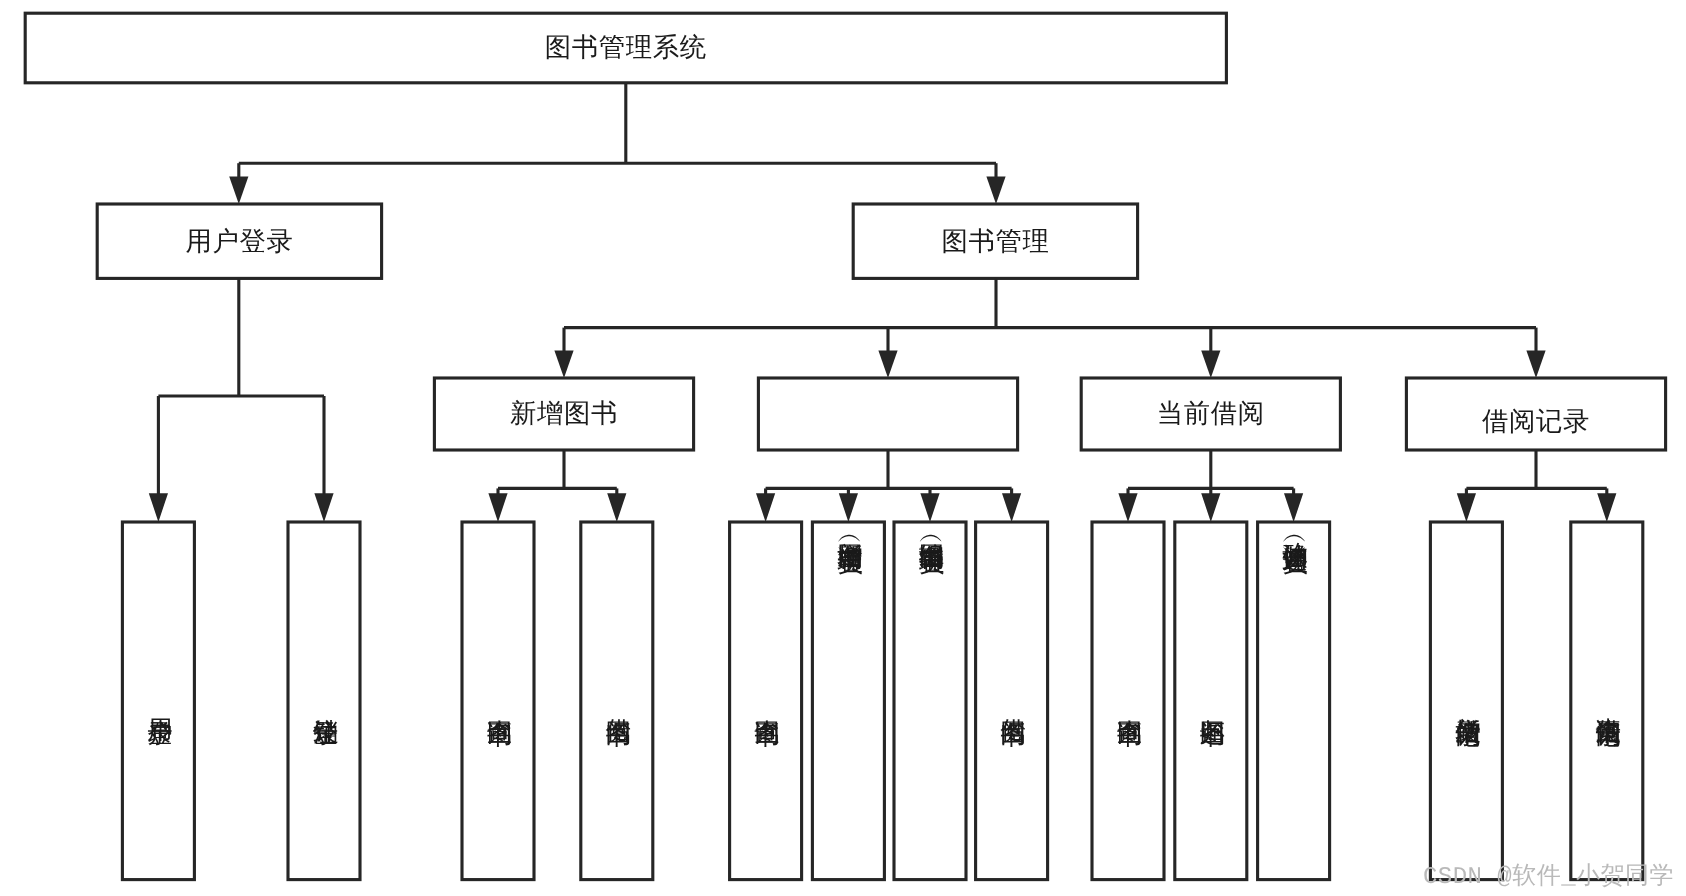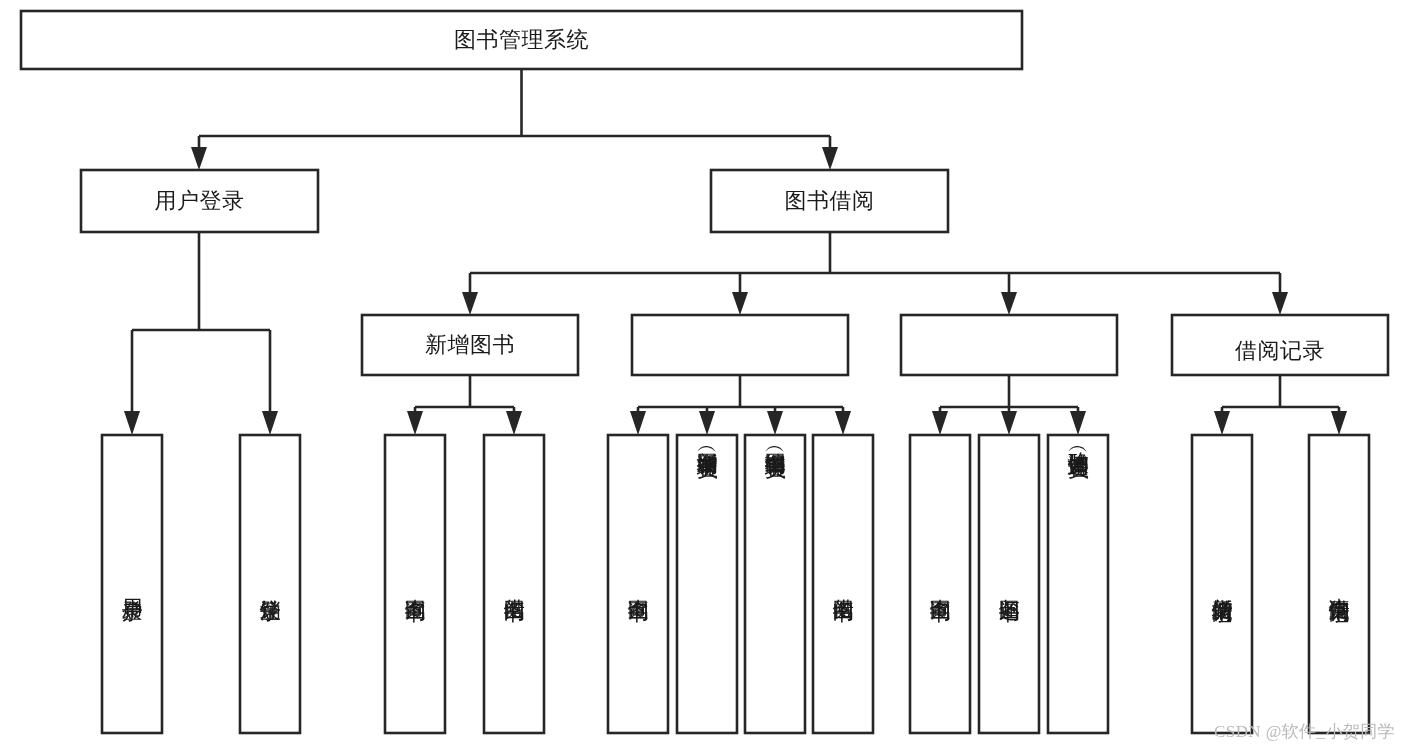--- a/index.html
+++ b/index.html
@@ -40,22 +40,22 @@
     stroke-linecap: butt;
   }
   .arrow-head {
     fill: #262626;
     stroke: none;
   }
   .watermark-text {
     position: absolute;
     right: 10px;
     bottom: 4px;
-    font-family: Liberation Serif, serif;
-    font-size: 17px;
+    font-family: Liberation Mono, monospace;
+    font-size: 20px;
     color: #b9b9b9;
     white-space: nowrap;
     letter-spacing: 0.4px;
     user-select: none;
     text-align: center;
   }
   .vlabel-wrap {
     position: absolute;
     display: flex;
     align-items: center;
@@ -201,28 +201,31 @@
 
   <div class="hlabel-wrap" style="left:21px; top:11px; width:1001px; height:58px;">
     <span class="hlabel-inner">图书管理系统</span>
   </div>
 
   <div class="hlabel-wrap" style="left:81px; top:170px; width:237px; height:62px;">
     <span class="hlabel-inner">用户登录</span>
   </div>
 
   <div class="hlabel-wrap" style="left:711px; top:170px; width:237px; height:62px;">
-    <span class="hlabel-inner">图书借阅</span>
+    <span class="hlabel-inner">图书管理</span>
   </div>
 
   <div class="hlabel-wrap" style="left:362px; top:315px; width:216px; height:60px;">
     <span class="hlabel-inner">新增图书</span>
   </div>
 
 
+  <div class="hlabel-wrap" style="left:901px; top:315px; width:216px; height:60px;">
+    <span class="hlabel-inner">当前借阅</span>
+  </div>
 
   <div class="hlabel-wrap" style="left:1172px; top:315px; width:216px; height:72px;">
     <span class="hlabel-inner">借阅记录</span>
   </div>
 
   <div class="vlabel-wrap" style="left:102px; top:435px; width:60px; height:298px;">
     <span class="vlabel-inner">用户登录</span>
   </div>
   <div class="vlabel-wrap" style="left:240px; top:435px; width:60px; height:298px;">
     <span class="vlabel-inner">注销登录</span>

